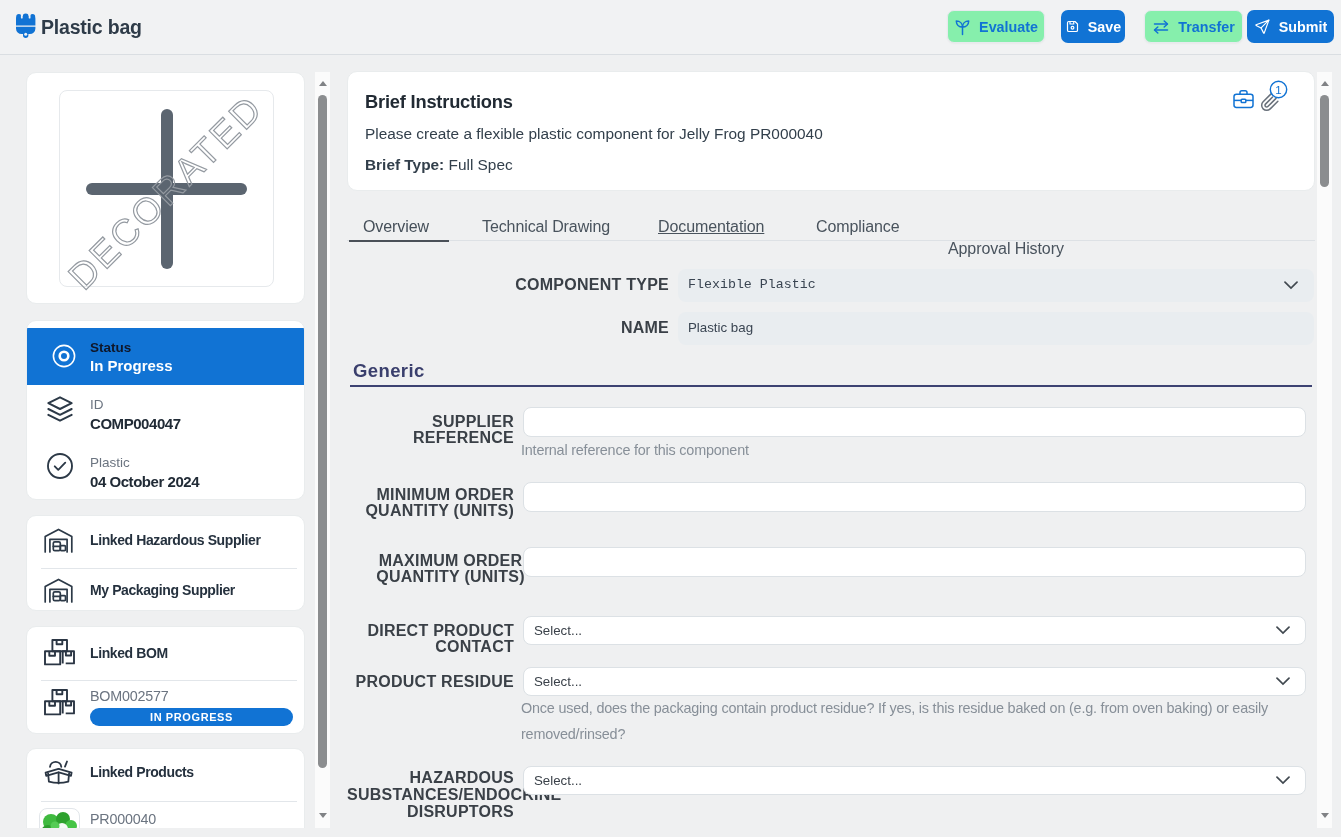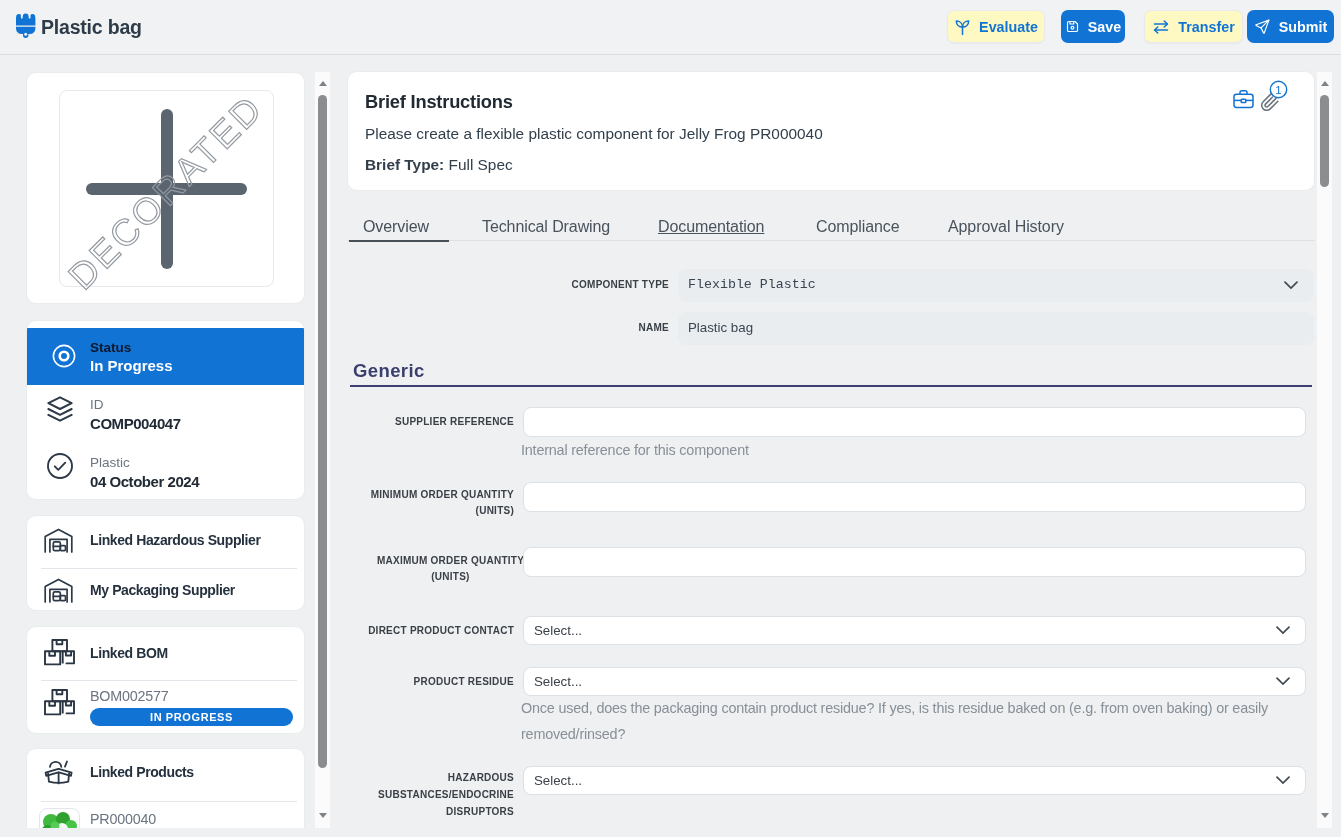--- a/index.html
+++ b/index.html
@@ -3,21 +3,21 @@
 <meta charset="utf-8">
 <style>
 * { margin:0; padding:0; box-sizing:border-box; }
 html,body { width:1341px; height:837px; overflow:hidden; }
 body { font-family:"Liberation Sans", sans-serif; background:#eff0f1; position:relative; }
 .abs { position:absolute; }
 
 .header { position:absolute; left:0; top:0; width:1341px; height:55px; background:#f1f2f3; border-bottom:1px solid #dadee2; }
 .htitle { position:absolute; left:41px; top:0; height:55px; line-height:55px; font-size:19.5px; font-weight:700; color:#2e3b48; letter-spacing:-0.2px; }
 .btn { position:absolute; top:10px; height:33px; border-radius:7px; display:flex; align-items:center; justify-content:center; gap:8px; font-size:14.3px; font-weight:700; }
-.btn.white { background:#fef9c3; color:#1173d4; border:1px solid #e7eaee; box-shadow:0 1px 2px rgba(0,0,0,0.04); }
+.btn.white { background:#86efac; color:#1173d4; border:1px solid #e7eaee; box-shadow:0 1px 2px rgba(0,0,0,0.04); }
 .btn.blue { background:#1173d4; color:#fff; }
 
 .card { position:absolute; left:26px; width:279px; background:#fff; border:1px solid #e9eced; border-radius:10px; }
 
 .imgbox { position:absolute; left:32px; top:17px; width:215px; height:197px; border:1px solid #e6e9ec; border-radius:8px; }
 .plusv { position:absolute; left:101px; top:18px; width:12px; height:160px; background:#5b6570; border-radius:6px; }
 .plush { position:absolute; left:26px; top:92px; width:161px; height:12px; background:#5b6570; border-radius:6px; }
 .wm { position:absolute; left:12px; top:102px; width:250px; line-height:40px; text-align:center; font-size:37px; font-weight:400; letter-spacing:3px; color:transparent; -webkit-text-stroke:1.2px #949aa1; transform:rotate(-45deg); }
 .bluerow { position:absolute; left:0; top:7px; width:277px; height:57px; background:#1173d4; }
 .slabel { font-size:13.5px; color:#6b7480; }
@@ -35,21 +35,21 @@
 .arr.down { border-top:5px solid #808285; }
 
 .briefcard { position:absolute; left:347px; top:71px; width:968px; height:120px; background:#fff; border:1px solid #e9eced; border-radius:10px; }
 .btext1 { position:absolute; left:17px; top:18.5px; font-size:18.3px; font-weight:700; color:#212a33; letter-spacing:-0.2px; }
 .btext2 { position:absolute; left:17px; top:53px; font-size:15.4px; color:#323f4b; }
 .btext3 { position:absolute; left:17px; top:84px; font-size:15.4px; color:#323f4b; }
 .tab { position:absolute; top:217.5px; font-size:16px; color:#49535d; letter-spacing:-0.1px; }
 .tabline { position:absolute; left:347px; top:240px; width:968px; height:1px; background:#dde1e5; }
 .tabactive { position:absolute; left:349px; top:239.5px; width:100px; height:2.5px; background:#4a5058; }
 
-.flabel { position:absolute; font-size:10px; font-weight:700; color:#3a4047; text-align:right; letter-spacing:0.25px; text-transform:uppercase; line-height:16.3px; }
+.flabel { position:absolute; font-size:16px; font-weight:700; color:#3a4047; text-align:right; letter-spacing:0.25px; text-transform:uppercase; line-height:16.3px; }
 .ginput { position:absolute; left:678px; width:636px; height:32.5px; background:#e9edf0; border-radius:8px; font-size:13.3px; color:#3a4552; line-height:32.5px; padding-left:10px; }
 .winput { position:absolute; left:523px; width:783px; height:30px; background:#fff; border:1px solid #dce1e5; border-radius:8px; }
 .wselect { position:absolute; left:523px; width:783px; height:29px; background:#fff; border:1px solid #dce1e5; border-radius:8px; font-size:13.3px; color:#3a4149; line-height:27px; padding-left:10px; }
 .chev { position:absolute; }
 .helper { position:absolute; left:521px; font-size:14.4px; color:#878f98; letter-spacing:-0.2px; }
 .gheading { position:absolute; left:353px; top:359.5px; font-size:18.5px; font-weight:700; color:#3a3f6d; letter-spacing:0.4px; }
 .ghr { position:absolute; left:350px; top:385px; width:962px; height:2px; background:#3d4272; }
 </style>
 </head>
 <body>
@@ -240,21 +240,21 @@
       <text x="9.5" y="13.6" text-anchor="middle" font-family="Liberation Sans, sans-serif" font-size="11.5" fill="#1173d4">1</text>
     </svg>
 </div>
 
 <div class="tabline"></div>
 <div class="tabactive"></div>
 <div class="tab" style="left:363px;color:#454f59;">Overview</div>
 <div class="tab" style="left:482px;">Technical Drawing</div>
 <div class="tab" style="left:658px;text-decoration:underline;">Documentation</div>
 <div class="tab" style="left:816px;">Compliance</div>
-<div class="tab" style="left:948px;">Approval History</div>
+<div class="tab" style="left:948px;margin-top:22px;">Approval History</div>
 
 <div class="flabel" style="left:347px;top:277px;width:322px;">Component Type</div>
 <div class="ginput" style="top:269px;font-family:Liberation Mono, monospace;">Flexible Plastic</div>
 <svg class="chev" style="left:1284px;top:281px;" width="14" height="9" viewBox="0 0 14 9" fill="none" stroke="#414950" stroke-width="1.7" stroke-linecap="round">
     <path d="M1 1.2 L7 7 L13 1.2"></path>
   </svg>
 
 <div class="flabel" style="left:347px;top:320px;width:322px;">Name</div>
 <div class="ginput" style="top:312px;">Plastic bag</div>
 

